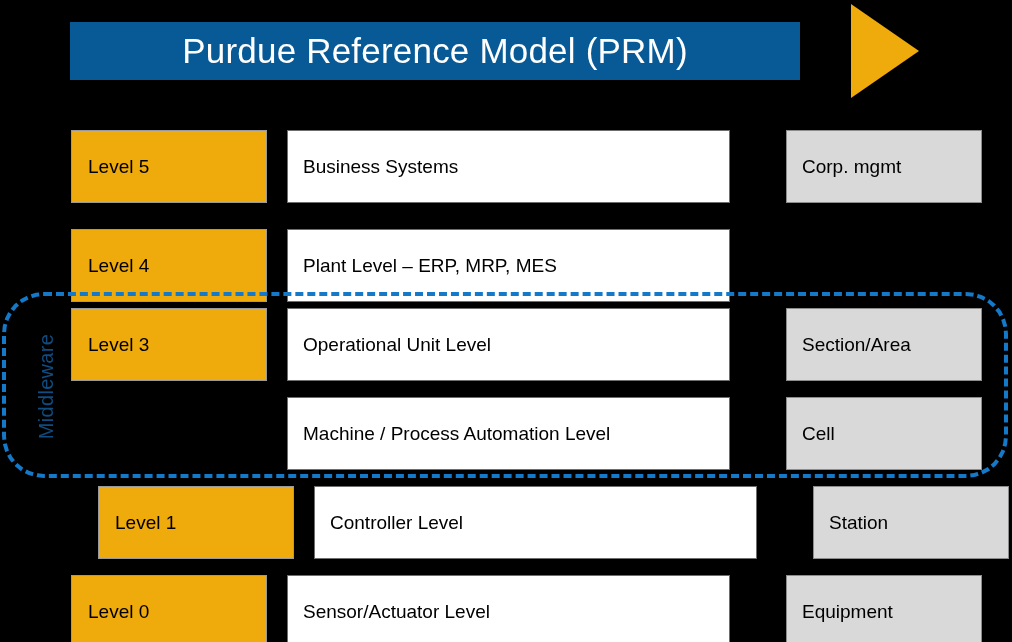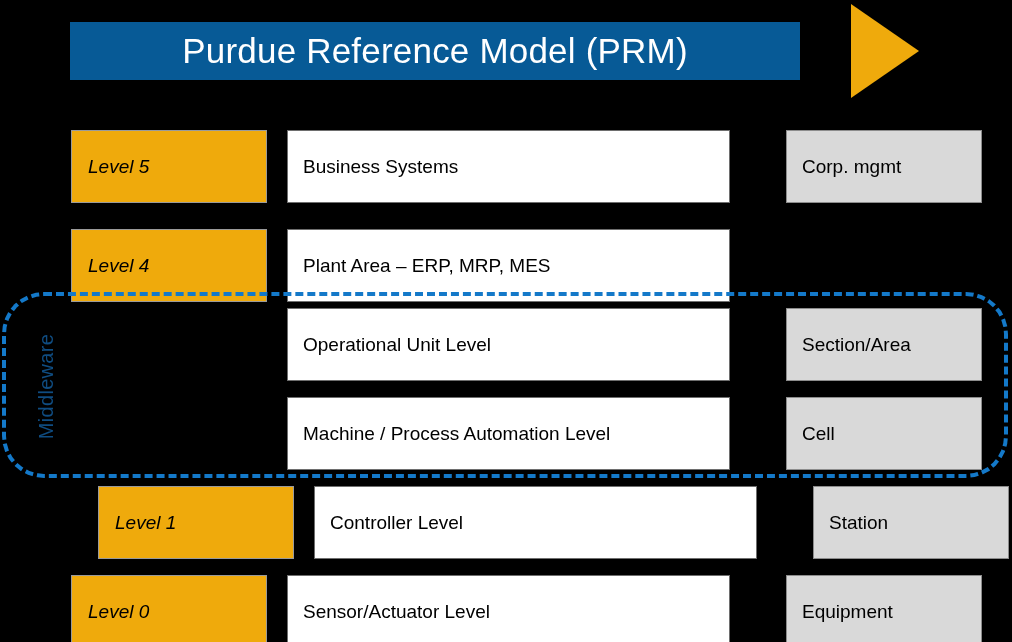--- a/index.html
+++ b/index.html
@@ -64,21 +64,20 @@
     align-items: center;
     font-size: 19px;
     color: #000000;
   }
   .cell-level {
     left: 71px;
     width: 196px;
     background: #EFAA0C;
     border: 1px solid #9a9a9a;
     padding-left: 16px;
-    font-style: italic;
   }
   .cell-desc {
     left: 287px;
     width: 443px;
     background: #FFFFFF;
     border: 1px solid #6e6e6e;
     padding-left: 15px;
   }
   .cell-scope {
     left: 786px;
@@ -134,23 +133,24 @@
   </div>
 
   <div id="rows-container">
       <div class="row" style="top: 130px;">
         <div class="cell cell-level">Level 5</div>
         <div class="cell cell-scope">Corp. mgmt</div>
         <div class="cell cell-desc">Business Systems</div>
       </div>
       <div class="row" style="top: 229px; padding-left: 44px;">
         <div class="cell cell-level">Level 4</div>
-        <div class="cell cell-desc">Plant Area – ERP, MRP, MES</div>
+        <div class="cell cell-desc">Plant Level – ERP, MRP, MES</div>
       </div>
       <div class="row" style="top: 308px;">
+        <div class="cell cell-level">Level 3</div>
         <div class="cell cell-desc">Operational Unit Level</div>
         <div class="cell cell-scope">Section/Area</div>
       </div>
       <div class="row" style="top: 397px;">
         <div class="cell cell-desc">Machine / Process Automation Level</div>
         <div class="cell cell-scope">Cell</div>
       </div>
       <div class="row" style="top: 486px; margin-left: 27px;">
         <div class="cell cell-level">Level 1</div>
         <div class="cell cell-desc">Controller Level</div>

